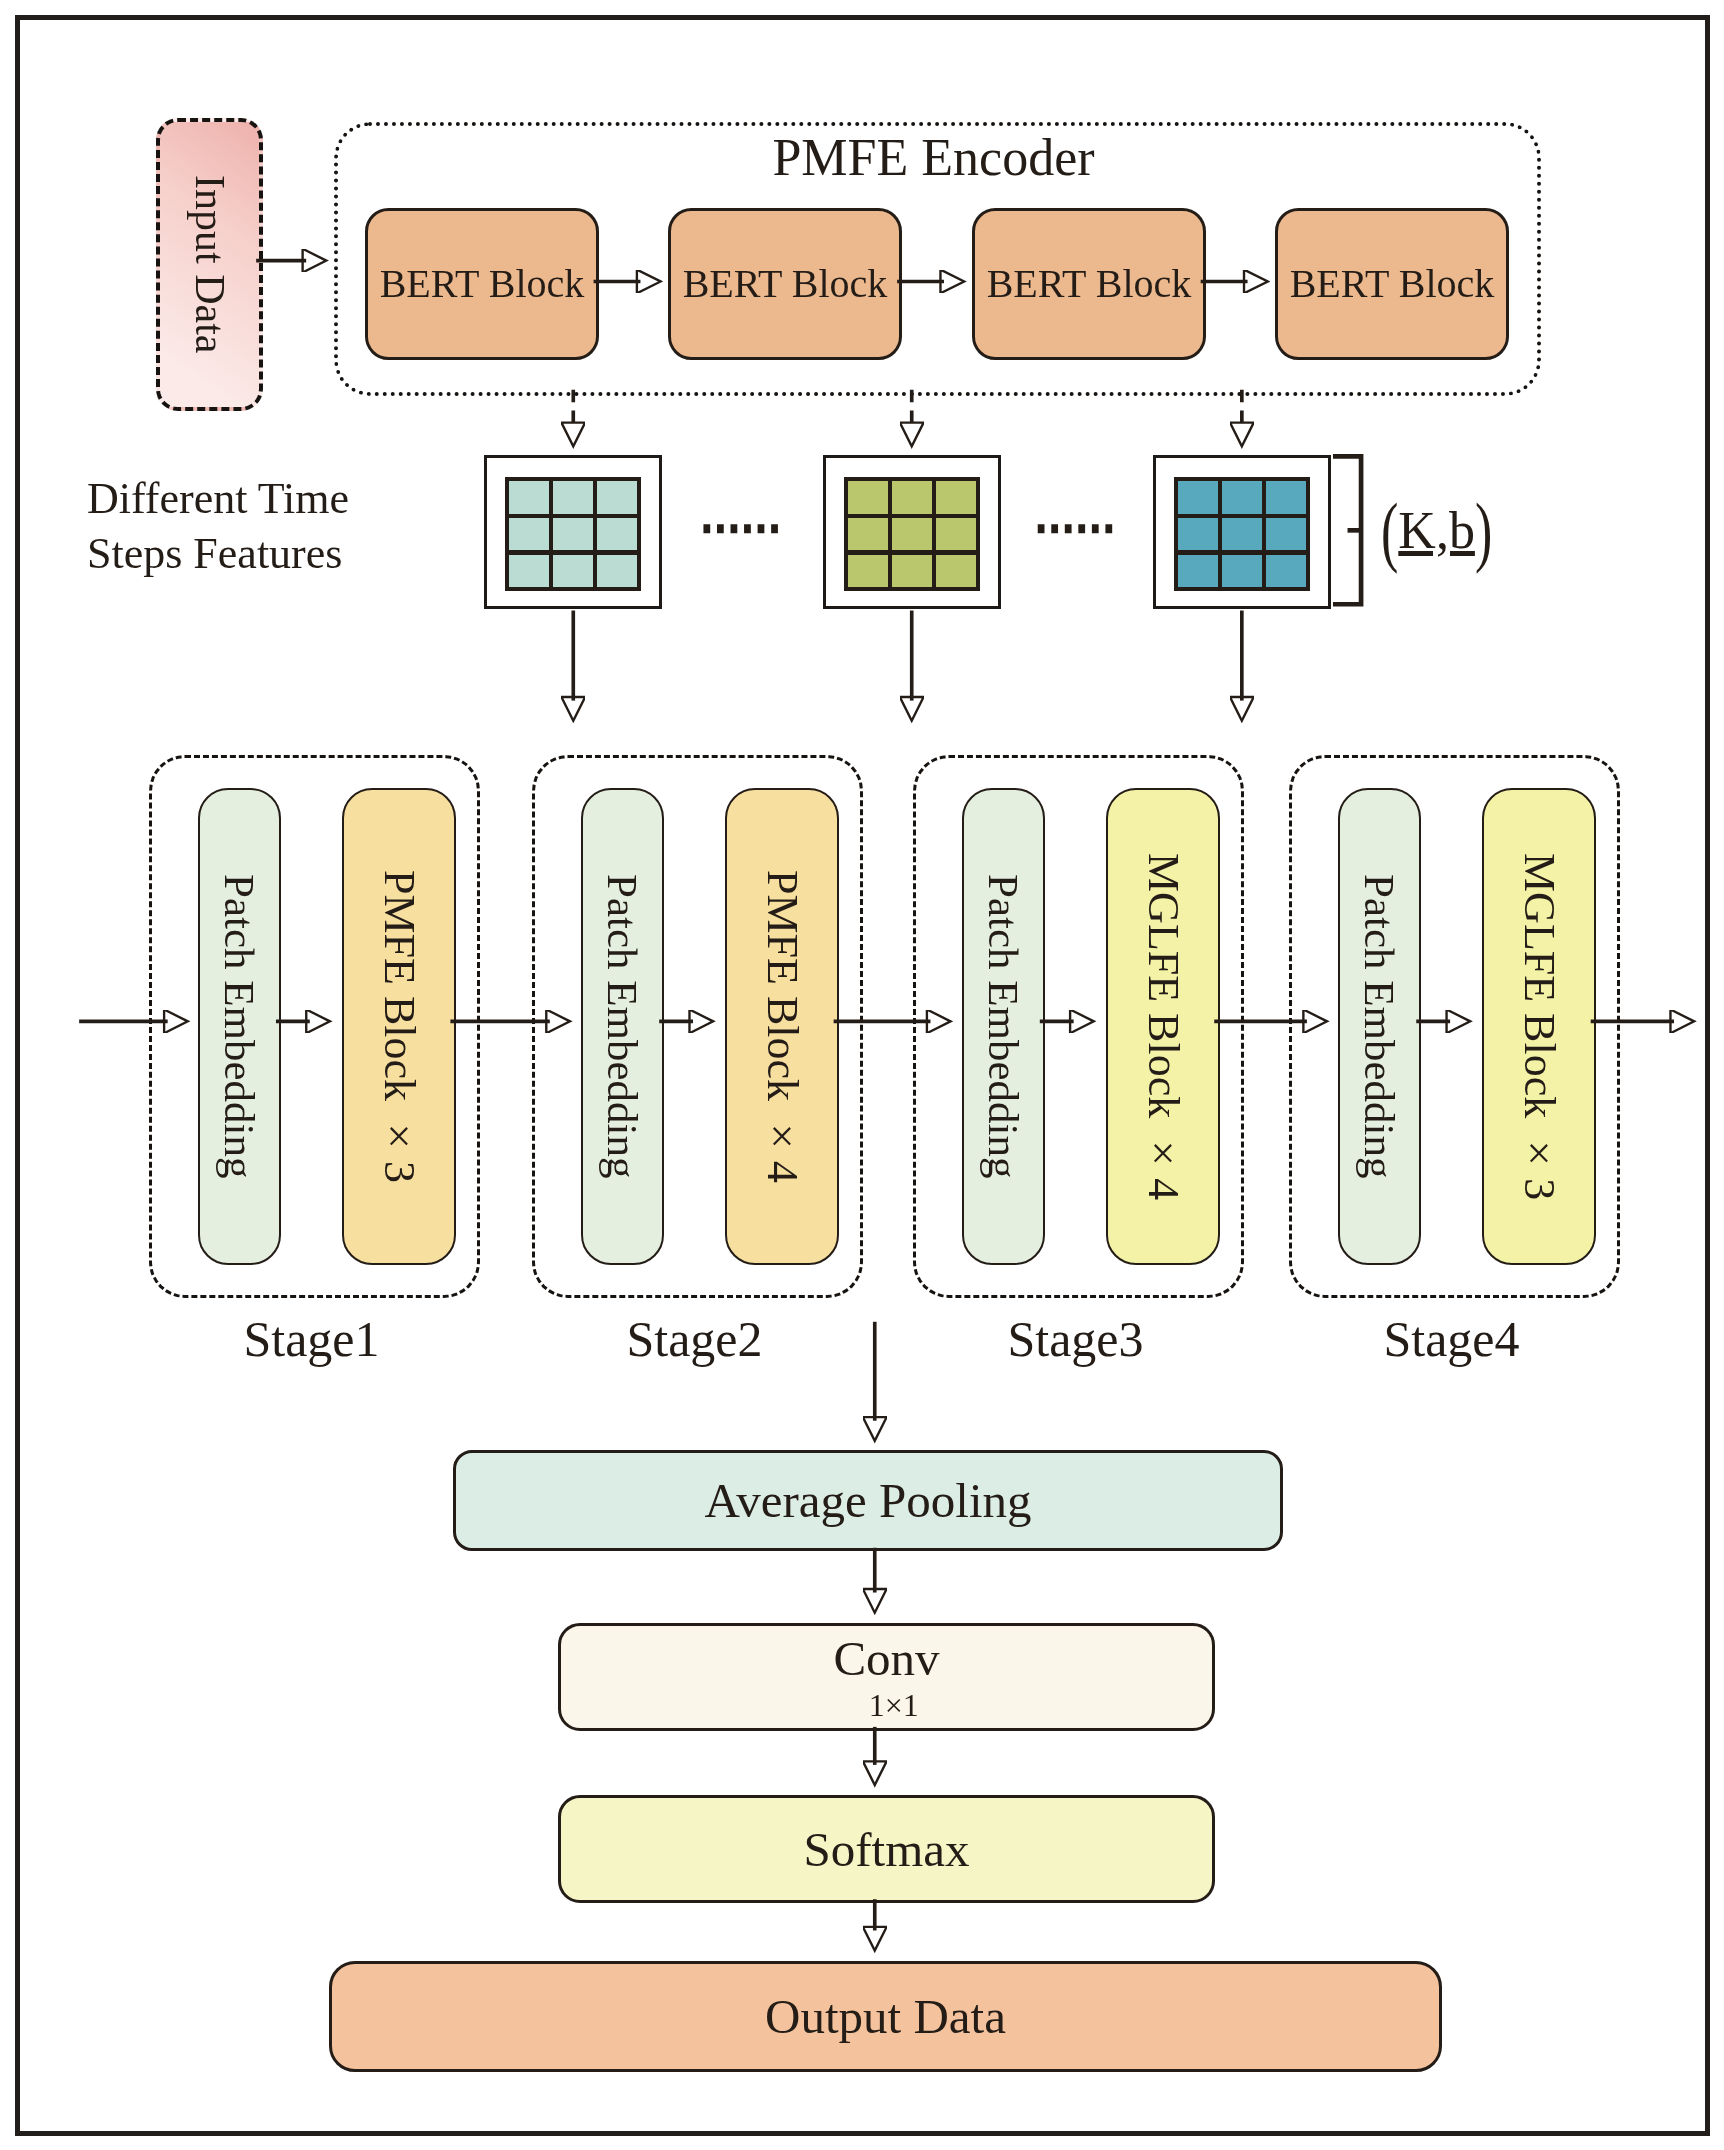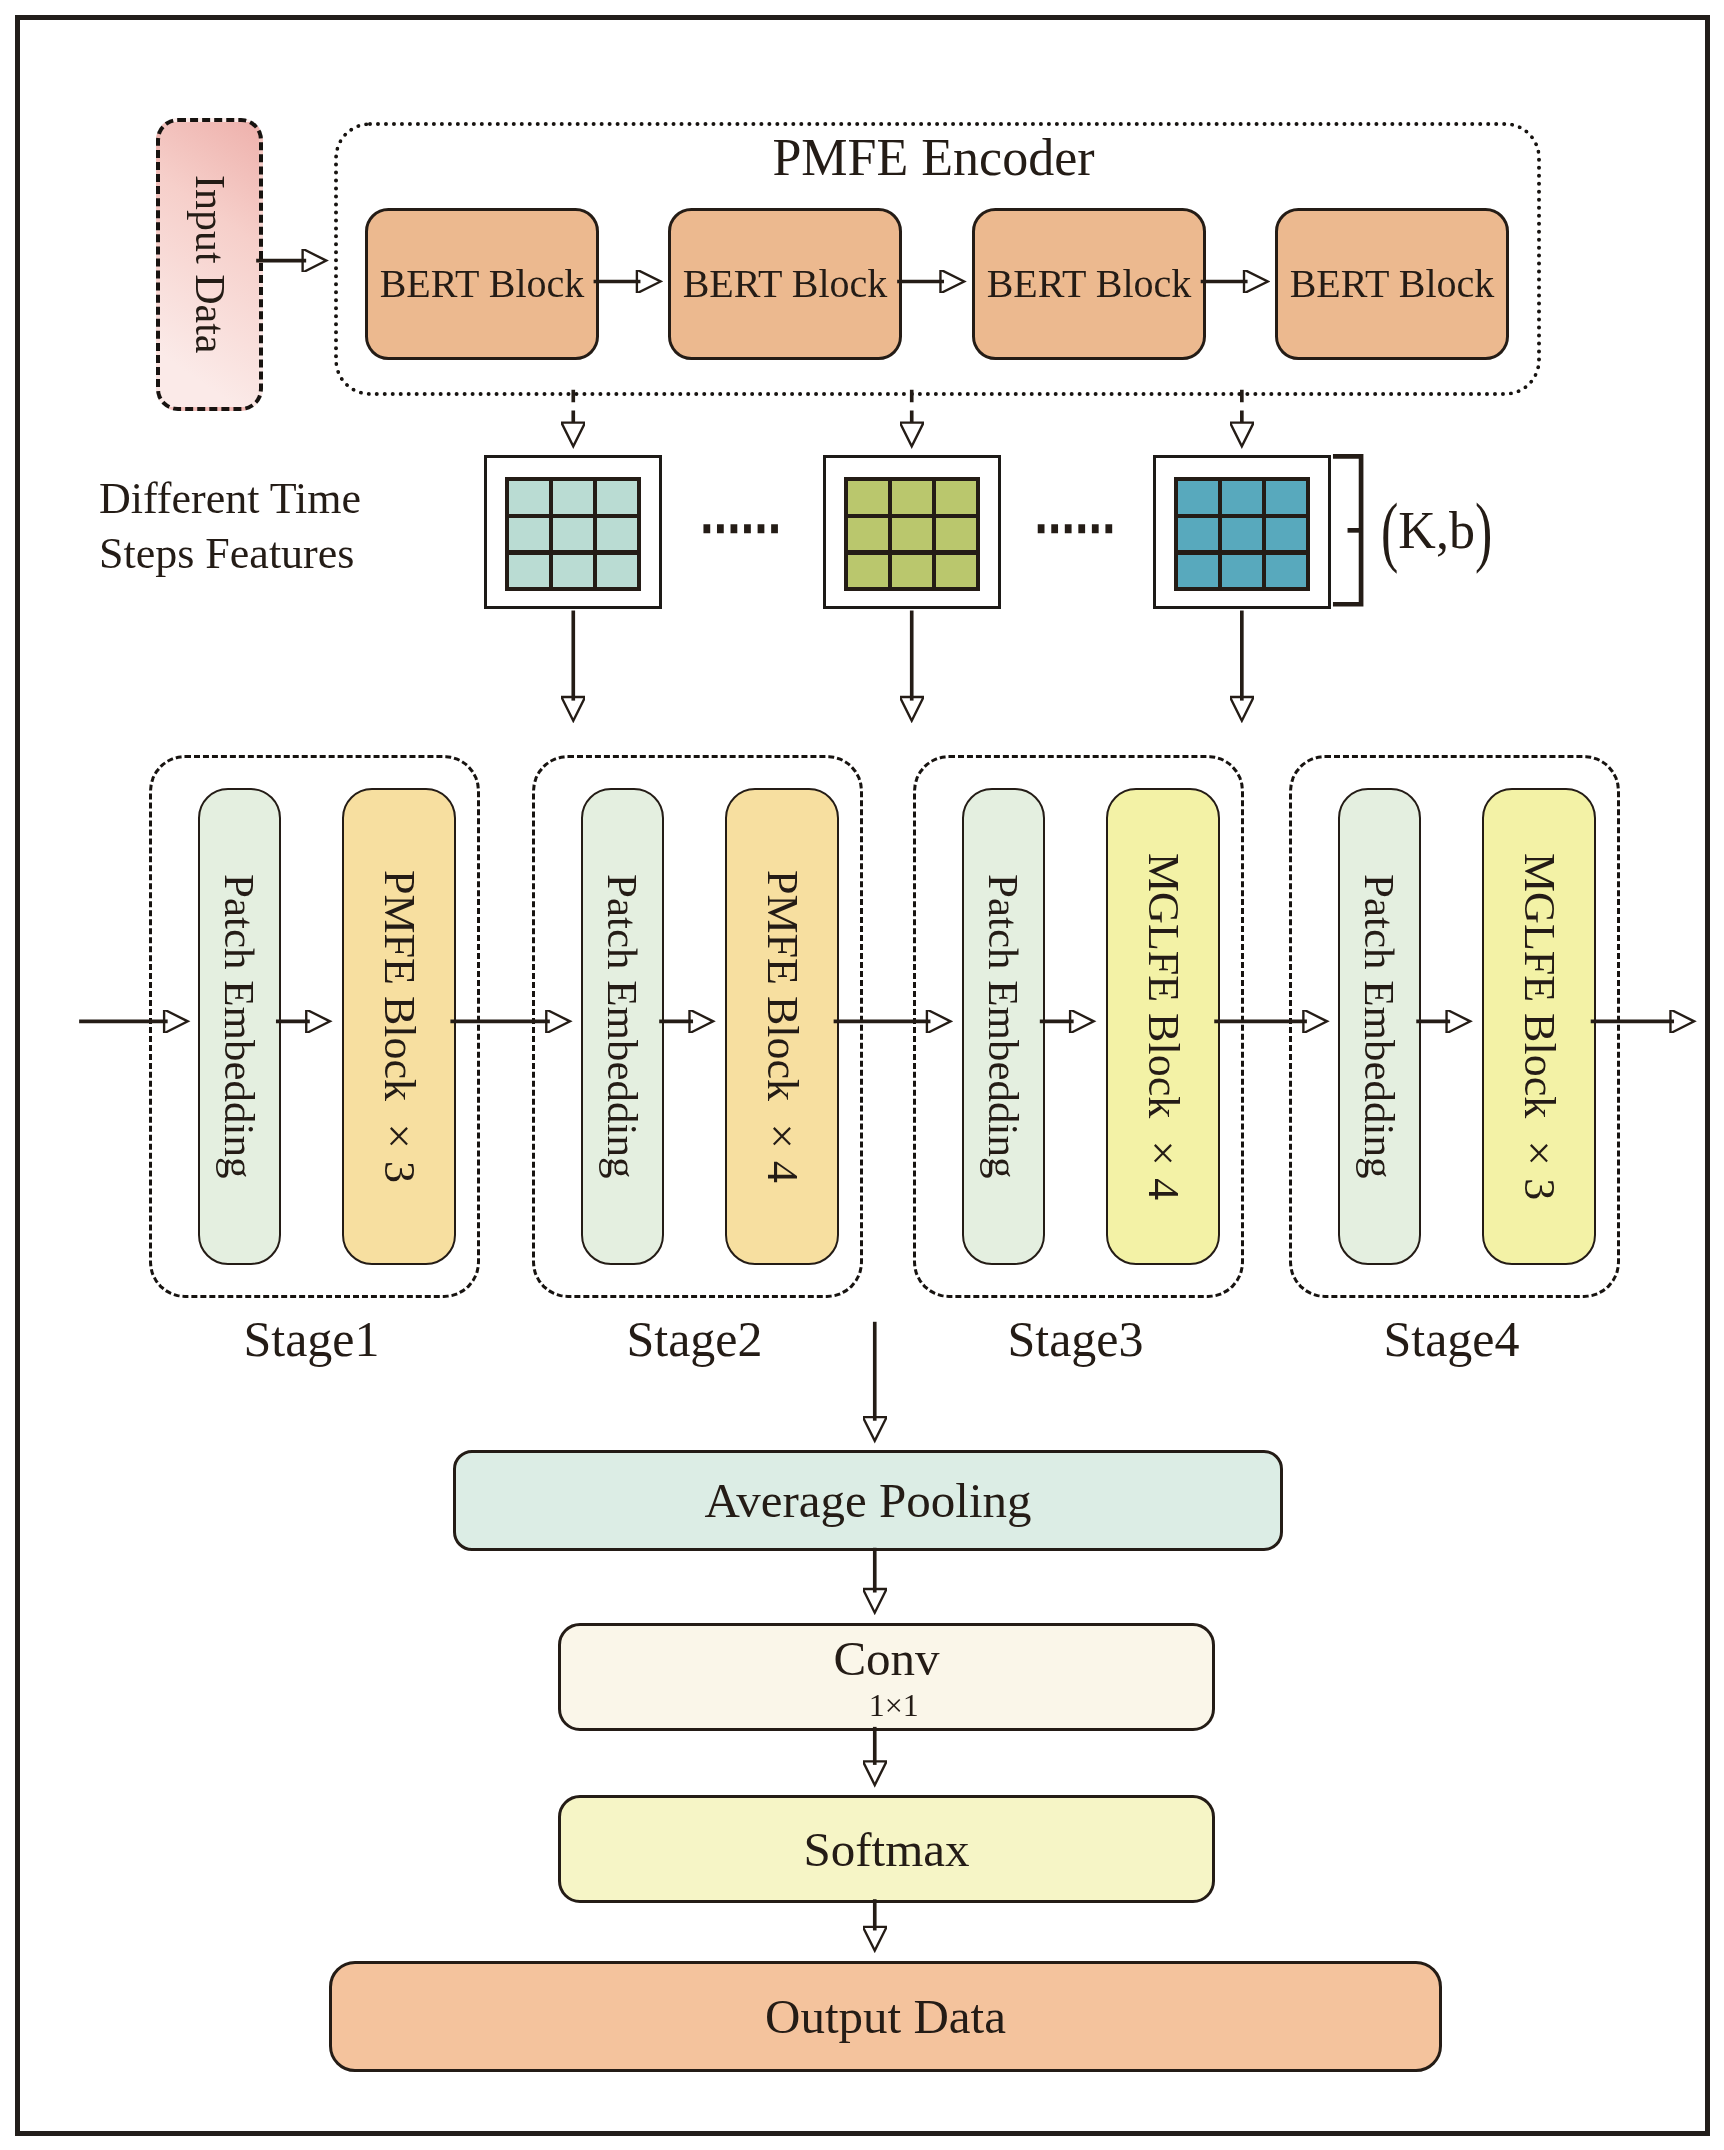--- a/index.html
+++ b/index.html
@@ -38,38 +38,38 @@
   .bert-block{
     top:208px;width:228px;height:146px;
     border:3.1px solid #241c16;border-radius:23.4px;
     display:flex;align-items:center;justify-content:center;text-align:center;
     font-size:40px;line-height:1.15;
   }
   #bert-1{left:365px;} #bert-2{left:668px;} #bert-3{left:972px;} #bert-4{left:1275px;}
   
   #features-caption{
     left:87px;top:471px;width:375px;
-    font-size:44px;line-height:55px;margin-left:12px;
+    font-size:44px;line-height:55px;
   }
   .grid-box{
     top:455px;width:178px;height:154px;
     background:#ffffff;border:3.6px solid #1d1a17;
     box-sizing:border-box;
     padding:19px 17.7px 14.6px 17.7px;
   }
   #grid-1{left:484px;} #grid-2{left:823px;} #grid-3{left:1153px;}
   .grid-inner{
     width:100%;height:100%;
     padding:4.2px;box-sizing:border-box;
     display:grid;grid-template-columns:1fr 1fr 1fr;grid-template-rows:1fr 1fr 1fr;gap:4.2px;
   }
   .cell{background:var(--cell,#ccc);}
   #kb-label{
     left:1381px;top:484px;height:94px;width:187px;
-    font-size:52px;line-height:94px;white-space:nowrap;
+    font-size:52px;line-height:94px;white-space:nowrap;text-decoration:underline;
   }
   #kb-label .paren{display:inline-block;transform:scaleY(1.5);transform-origin:center;}
   
   .stage-box{
     top:755px;width:325px;height:537px;
     border:3.1px dashed #171310;border-radius:36px;
   }
   #stage-1{left:149px;} #stage-2{left:532px;} #stage-3{left:913px;} #stage-4{left:1289px;}
   .patch-embed{
     left:46px;top:30px;width:79px;height:473px;

